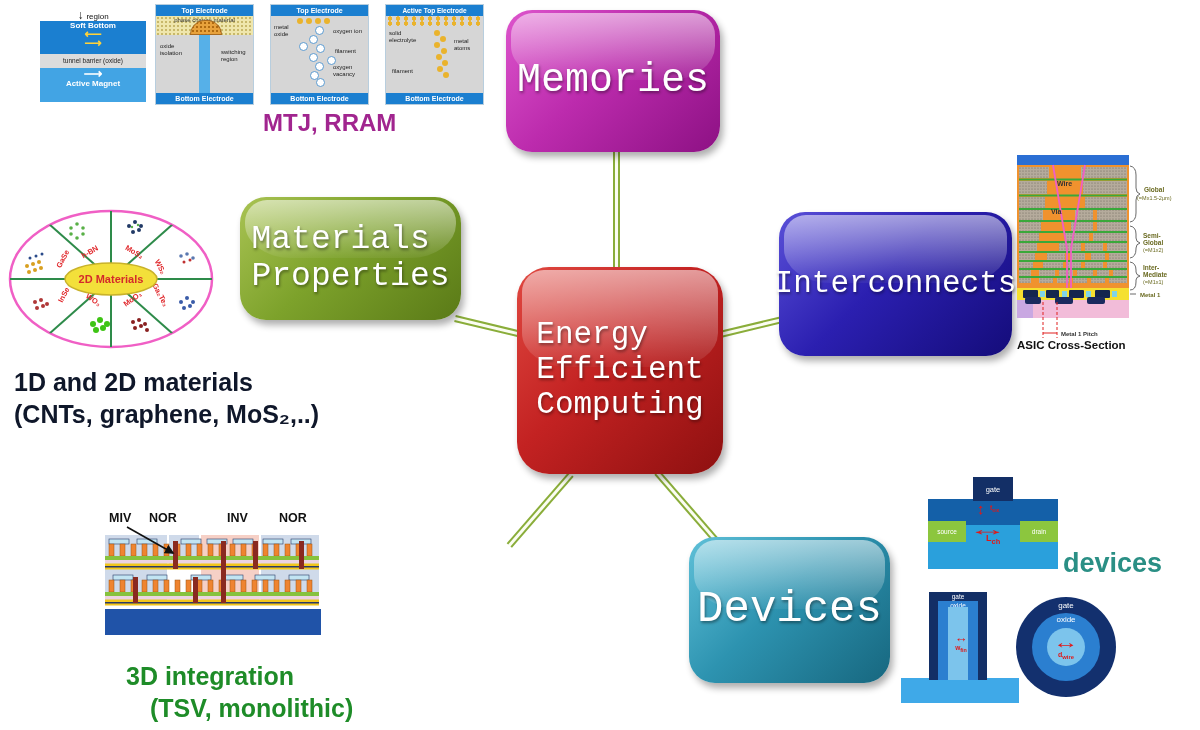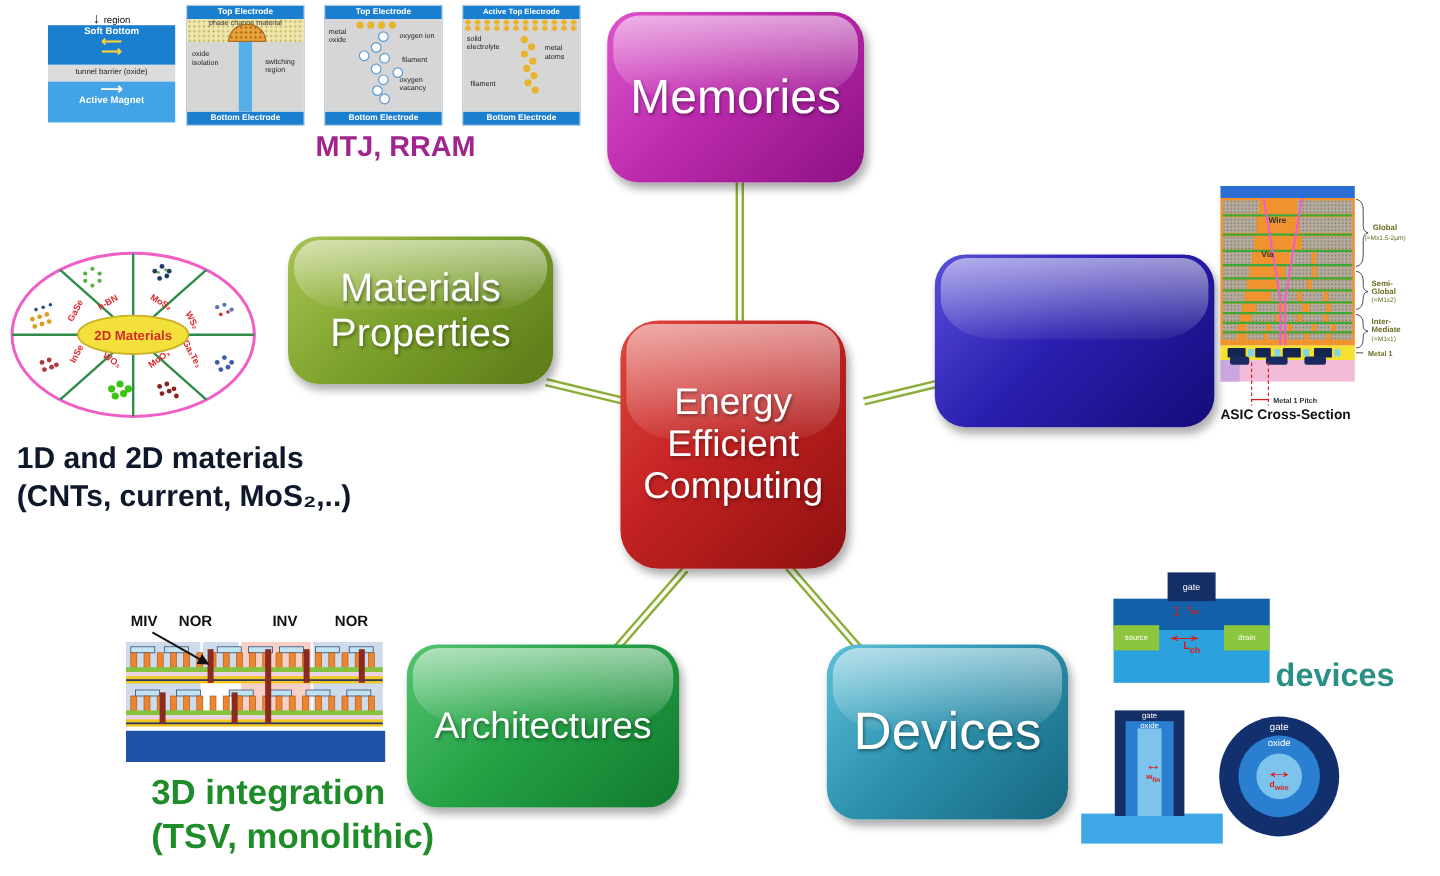--- a/index.html
+++ b/index.html
@@ -1,33 +1,33 @@
 <!DOCTYPE html>
 <html><head>
 <meta charset="utf-8">
 <style>
   html,body { margin:0; padding:0; background:#fff; }
   .stage { position:relative; width:1200px; height:730px; background:#ffffff; overflow:hidden;
            font-family:"Liberation Sans", sans-serif; }
 
   
   .node { position:absolute; border-radius:26px; display:flex; align-items:center; justify-content:center;
-          color:#fff; text-align:center; box-shadow:3px 5px 7px rgba(0,0,0,0.32); }
+          color:#fff; box-shadow:3px 5px 7px rgba(0,0,0,0.32);font-family:Liberation Mono, monospace; }
   .node .gloss { position:absolute; left:5px; right:5px; top:3px; height:47%;
           border-radius:22px 22px 46px 46px / 22px 22px 34px 34px;
           background:linear-gradient(to bottom, rgba(255,255,255,0.55), rgba(255,255,255,0.05)); }
   .node-label { position:relative; white-space:pre-line; line-height:1.12;
           text-shadow:1px 2px 3px rgba(0,0,0,0.4); }
   #node-memories      { left:506px; top:10px;  width:214px; height:142px; font-size:40px;
           background:linear-gradient(135deg,#dd55cc 0%,#bc2bad 45%,#8d1184 100%); }
   #node-interconnects { left:779px; top:212px; width:233px; height:144px; font-size:31px;
           background:linear-gradient(135deg,#5a50d8 0%,#2b1fb0 45%,#140c7a 100%); }
   #node-materials     { left:240px; top:197px; width:221px; height:123px; font-size:33px;
           background:linear-gradient(135deg,#a9c353 0%,#7da22b 45%,#5a7a17 100%); }
-  #node-center        { left:517px; top:267px; width:188px; height:207px; font-size:31px; border-radius:32px;
+  #node-center        { left:517px; top:267px; width:206px; height:207px; font-size:31px; border-radius:32px;
           background:linear-gradient(135deg,#e04840 0%,#c32222 45%,#8e1010 100%); }
   #node-architectures { left:339px; top:537px; width:227px; height:136px; font-size:31px;
           background:linear-gradient(135deg,#55c470 0%,#25a246 45%,#117a2e 100%); }
   #node-devices       { left:689px; top:537px; width:201px; height:146px; font-size:44px;
           background:linear-gradient(135deg,#5fc0d8 0%,#2d93b0 45%,#17677f 100%); }
 
   
   .connector { position:absolute; height:3px; background:#fbfdf2;
           border-top:2.5px solid #8aad3a; border-bottom:2.5px solid #8aad3a; transform-origin:0 50%; }
   .connector-v { position:absolute; width:3px; background:#fbfdf2;
@@ -35,22 +35,22 @@
   #conn-memories      { left:613px; top:152px; height:116px; }
   #conn-interconnects { left:720px; top:331px; width:68px; transform:rotate(-13.5deg); }
   #conn-materials     { left:455px; top:315px; width:67px; transform:rotate(13.5deg); }
   #conn-architectures { left:571px; top:471px; width:94px; transform:rotate(131deg); }
   #conn-devices       { left:657px; top:469px; width:90px; transform:rotate(49deg); }
 
   
   .cap { position:absolute; font-weight:bold; line-height:1.28; }
   #cap-mtj { left:263px; top:108px; font-size:24px; color:#a1258f; }
   #cap-mat { left:14px;  top:366px; font-size:25px; color:#0f172a; }
-  #cap-3d  { left:126px; top:643px; font-size:29px; color:#1e8c28; }
-  #cap-3d .line2 { margin-left:0; }
+  #cap-3d  { left:126px; top:660px; font-size:25px; color:#1e8c28; }
+  #cap-3d .line2 { margin-left:24px; }
   #cap-dev { left:1063px; top:546px; font-size:27px; color:#2a8f85; }
 
   
   .mem-cell { position:absolute; display:flex; flex-direction:column; }
   .electrode { background:#1b7fd0; color:#fff; font-weight:bold; font-size:7px; text-align:center; padding:2px 0; }
   .cell-body { position:relative; flex:1; background:#d6d6d6; }
   .tiny { font-size:6px; color:#222; line-height:1.15; position:absolute; }
 
   #fig-mtj { left:40px; top:6px; width:106px; height:100px; }
   .mtj-current { display:flex; justify-content:center; align-items:flex-end; gap:3px; height:15px; color:#111; font-size:8px; }
@@ -131,35 +131,32 @@
   <div class="connector" id="conn-materials"></div>
   <div class="connector" id="conn-architectures"></div>
   <div class="connector" id="conn-devices"></div>
 
   <div class="node" id="node-memories">
     <div class="gloss"></div>
     <div class="node-label">Memories</div>
   </div>
   <div class="node" id="node-interconnects">
     <div class="gloss"></div>
+    <div class="node-label">Interconnects</div>
   </div>
   <div class="node" id="node-materials">
     <div class="gloss"></div>
     <div class="node-label">Materials
 Properties</div>
   </div>
   <div class="node" id="node-center">
     <div class="gloss"></div>
     <div class="node-label">Energy
 Efficient
 Computing</div>
-  </div>
-  <div class="node" id="node-architectures">
-    <div class="gloss"></div>
-    <div class="node-label">Architectures</div>
   </div>
   <div class="node" id="node-devices">
     <div class="gloss"></div>
     <div class="node-label">Devices</div>
   </div>
 
   <div class="mem-cell" id="fig-mtj">
     <div class="mtj-current">
       <span class="arr">↓</span>
       <span>region</span>
@@ -219,21 +216,21 @@
       <div class="tiny" style="left:3px; top:14px; width:28px;">solid electrolyte</div>
       <div class="tiny" style="left:68px; top:22px; width:26px;">metal atoms</div>
       <div class="tiny" style="left:6px; top:52px; width:28px;">filament</div>
     </div>
     <div class="electrode">Bottom Electrode</div>
   </div>
 
   <div class="cap" id="cap-mtj">MTJ, RRAM</div>
   <div class="cap" id="cap-mat">
     <div>1D  and 2D materials</div>
-    <div>(CNTs, current, MoS₂,..)</div>
+    <div>(CNTs, graphene, MoS₂,..)</div>
   </div>
   <div class="cap" id="cap-3d">
     <div>3D integration</div>
     <div class="line2">(TSV, monolithic)</div>
   </div>
   <div class="cap" id="cap-dev">devices</div>
 
   <svg id="fig-oval" width="212" height="146" viewBox="0 0 212 146">
     <defs>
         <clipPath id="ovalClip">

